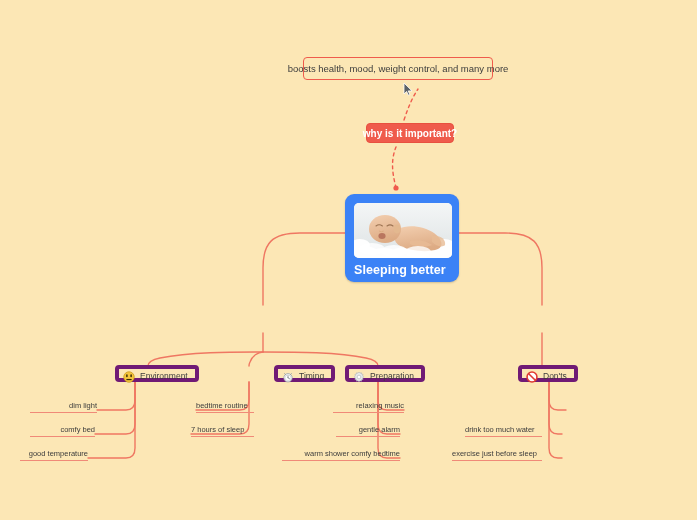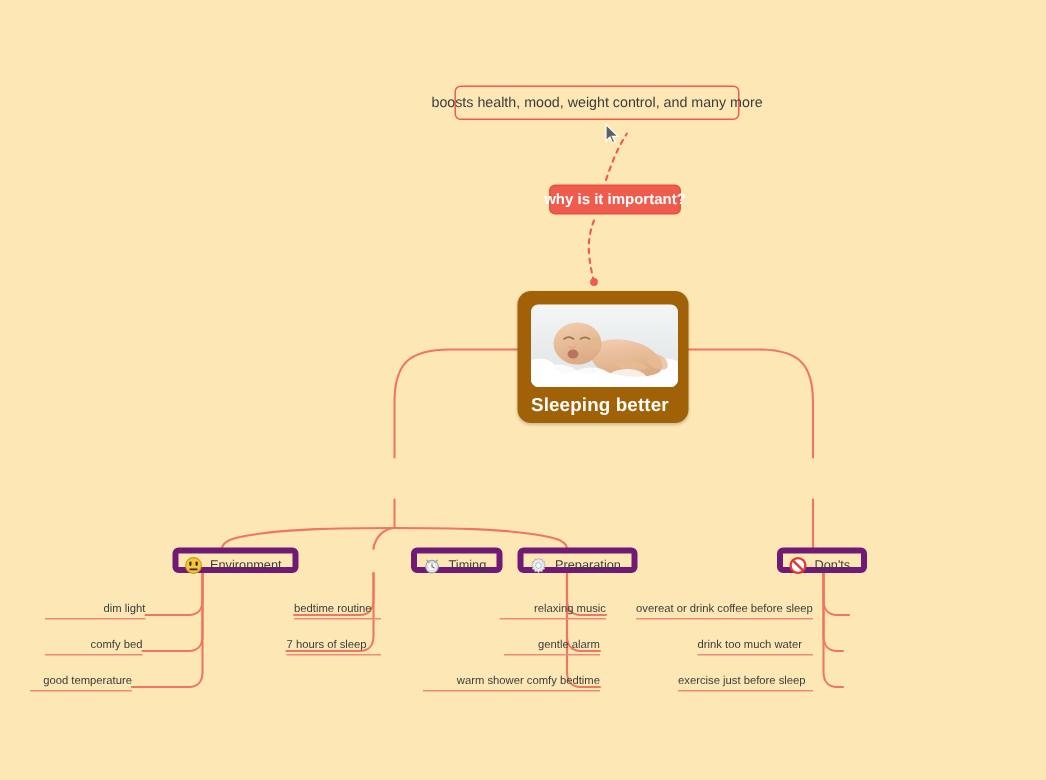--- a/index.html
+++ b/index.html
@@ -61,21 +61,21 @@
     font-weight: bold;
     display: flex;
     align-items: center;
     justify-content: center;
     white-space: nowrap;
     padding: 0 10px;
   }
 
   
   .central {
-    background: #a16207;
+    background: #3b82f6;
     border-radius: 9px;
     padding: 9px 9px 4px 9px;
     display: flex;
     flex-direction: column;
     box-shadow: 0 1px 2px rgba(0,0,0,0.18);
   }
   .central-photo {
     width: 98px;
     height: 55px;
     border-radius: 5px;
@@ -305,23 +305,20 @@
   </div>
 
   <div class="node iconbox" style="left:518px; top:365px;">
     <svg class="ico" viewBox="0 0 16 16" xmlns="http://www.w3.org/2000/svg">
       <circle cx="8" cy="8" r="6.6" fill="#ffffff" stroke="#e03a32" stroke-width="2.1"></circle>
       <path d="M3.6,3.6 L12.4,12.4" stroke="#e03a32" stroke-width="2.1" stroke-linecap="round"></path>
     </svg>
     <span>Don'ts</span>
   </div>
 
-  <div class="node leaf left" style="left:424px; top:400px; width:118px;">
-    <span>overeat or drink coffee before sleep</span>
-  </div>
   <div class="node leaf left" style="left:465px; top:424px; width:77px;">
     <span>drink too much water</span>
   </div>
   <div class="node leaf left" style="left:452px; top:448px; width:90px;">
     <span>exercise just before sleep</span>
   </div>
 
   <svg class="cursor" style="left:403px; top:82px;" width="11" height="15" viewBox="0 0 11 15" xmlns="http://www.w3.org/2000/svg">
     <path d="M1,1 L1,12 L3.6,9.4 L5.3,13.2 L6.9,12.5 L5.2,8.9 L9,8.9 Z" fill="#5b6166" stroke="#ffffff" stroke-width="0.8"></path>
   </svg>

